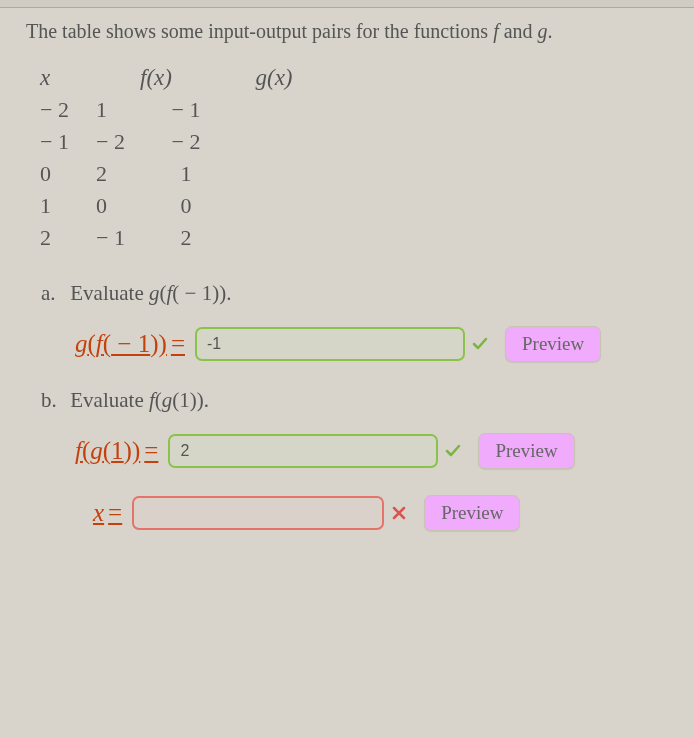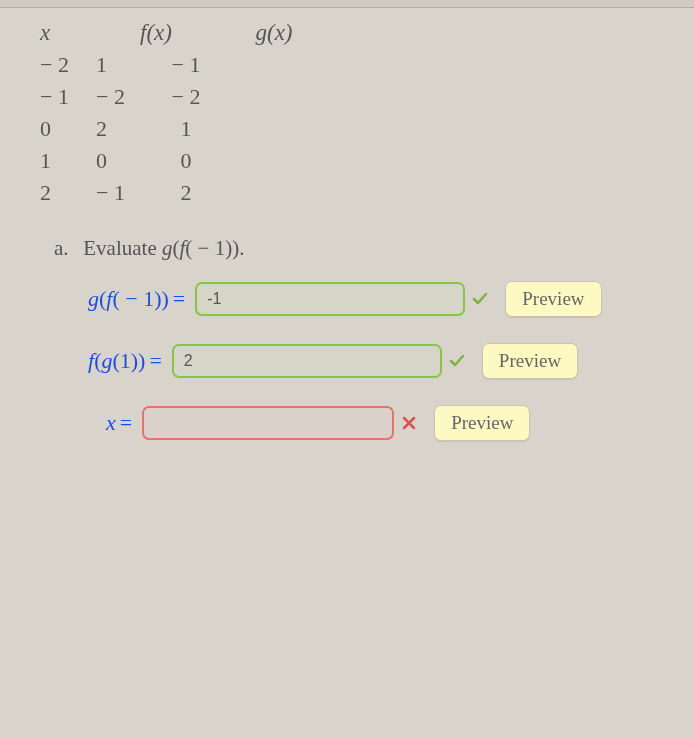--- a/index.html
+++ b/index.html
@@ -40,45 +40,46 @@
       display: flex;
       margin-bottom: 6px;
       align-items: baseline;
     }
     .table .col-x { width: 56px; text-align: left; }
     .table .col-f { width: 60px; text-align: left; }
     .table .col-g { width: 60px; text-align: center; }
     .table .hdr { font-style: italic; font-size: 23px; }
     .hdr-f, .hdr-g { white-space: nowrap; margin-left: 44px; }
     .q {
-      margin-left: 28px;
+      margin-left: 15px;
       margin-bottom: 14px;
     }
     .q-prompt {
       font-size: 21px;
       color: #555;
       margin-bottom: 20px;
     }
     .q-label {
       display: inline-block;
       width: 24px;
     }
     .mi { font-style: italic; }
     .answer-row {
       display: flex;
       align-items: center;
       margin-left: 34px;
       margin-bottom: 26px;
       gap: 6px;
     }
     .expr {
-      font-size: 22px;
-      color: #1d4ed8;
+      font-size: 25px;
+      color: #c2410c;
       font-style: italic;
       white-space: nowrap;
+      text-decoration: underline;
     }
     .expr .eq { font-style: normal; padding: 0 4px; }
     .expr .paren { font-style: normal; }
     .expr .num { font-style: normal; }
     .input-wrap {
       position: relative;
       display: flex;
       align-items: center;
     }
     .answer-input {
@@ -109,40 +110,43 @@
       display: flex;
       align-items: center;
       justify-content: center;
     }
     .preview-btn {
       margin-left: 34px;
       padding: 6px 16px;
       font-size: 19px;
       font-family: Georgia, serif;
       color: #666;
-      background: #fef9c3;
+      background: #f0abfc;
       border: 1px solid #c8c3b2;
       border-radius: 7px;
       cursor: pointer;
       box-shadow: 0 1px 1px rgba(0,0,0,0.08);
     }
     .check-svg { stroke: #7cb342; }
     .x-svg { stroke: #d9534f; }
     .inp-a { width: 270px; }
     .inp-b { width: 270px; }
     .inp-c { width: 252px; }
     .row-c { margin-left: 52px; }
   </style>
 </head>
 <body>
 
 <div class="top-border"></div>
 
 <div class="content">
 
+  <p class="intro">
+    <span>The table shows some input-output pairs for the functions </span><span class="mi">f</span><span> and </span><span class="mi">g</span><span>.</span>
+  </p>
 
   <div class="table">
     <div class="row">
       <div class="col-x hdr">x</div>
       <div class="col-f hdr hdr-f"><span class="mi">f</span>(<span class="mi">x</span>)</div>
       <div class="col-g hdr hdr-g"><span class="mi">g</span>(<span class="mi">x</span>)</div>
     </div>
     <div class="row">
       <div class="col-x">− 2</div>
       <div class="col-f">1</div>
@@ -183,20 +187,24 @@
           <svg width="16" height="16" viewBox="0 0 16 16" fill="none" class="check-svg" stroke-width="2.5" stroke-linecap="round" stroke-linejoin="round">
               <path d="M2 8 L6 12 L14 3"></path>
             </svg>
         </span>
       </div>
       <button class="preview-btn">Preview</button>
     </div>
   </div>
 
   <div class="q">
+    <div class="q-prompt">
+      <span class="q-label">b.</span>
+      <span>Evaluate </span><span class="mi">f</span>(<span class="mi">g</span>(1))<span>.</span>
+    </div>
     <div class="answer-row">
       <span class="expr"><span>f</span><span class="paren">(</span><span>g</span><span class="paren">(</span><span class="num">1</span><span class="paren">))</span><span class="eq">=</span></span>
       <div class="input-wrap">
         <input class="answer-input correct inp-b" value="2" style="">
         <span class="status-icon">
           <svg width="16" height="16" viewBox="0 0 16 16" fill="none" class="check-svg" stroke-width="2.5" stroke-linecap="round" stroke-linejoin="round">
               <path d="M2 8 L6 12 L14 3"></path>
             </svg>
         </span>
       </div>

